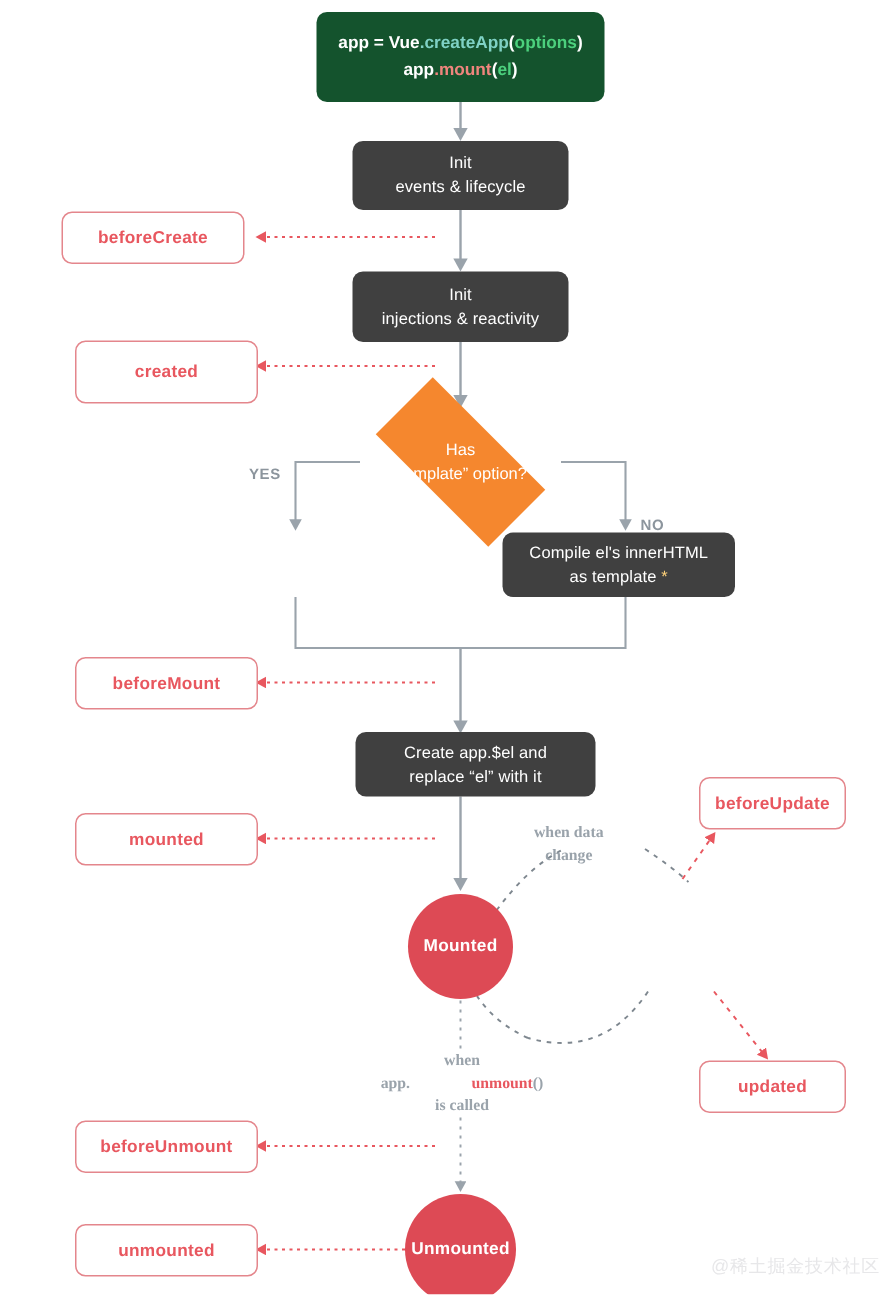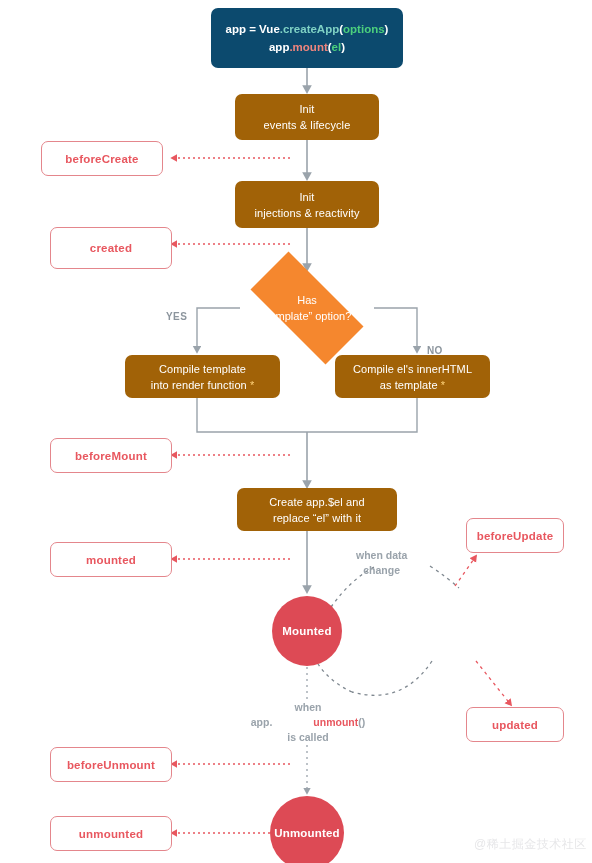--- a/index.html
+++ b/index.html
@@ -27,32 +27,32 @@
     position: absolute;
     box-sizing: border-box;
     display: flex;
     flex-direction: column;
     align-items: center;
     justify-content: center;
     text-align: center;
   }
   
   .green {
-    background: #a16207;
+    background: #404040;
     border-radius: 7px;
     color: #ffffff;
     font-size: 11px;
     line-height: 16px;
     letter-spacing: .1px;
   }
   .green .ln { display: block; }
   .star { color: #ffd27a; }
   
   .codebox {
-    background: #0c4a6e;
+    background: #14532d;
     border-radius: 7px;
     color: #ffffff;
     font-size: 11.5px;
     line-height: 18px;
     font-weight: bold;
   }
   .codebox .ln { display: block; white-space: pre; }
   .tok-white { color: #ffffff; }
   .tok-teal  { color: #7fd1c4; }
   .tok-green { color: #4cd07d; }
@@ -105,21 +105,21 @@
   
   .caption {
     position: absolute;
     color: #9aa3ab;
     font-size: 10.5px;
     line-height: 15px;
     font-weight: bold;
     text-align: center;
     white-space: nowrap;
   }
-  .caption .ln { display: block; }
+  .caption .ln { display: block; font-family: Liberation Serif, serif; }
   .caption .em { color: #e8575f; padding-left: 41px; }
   .branch-label {
     position: absolute;
     color: #8c959d;
     font-size: 10px;
     font-weight: bold;
     letter-spacing: .4px;
   }
   
   .watermark {
@@ -207,24 +207,20 @@
   <div class="diamond-wrap" style="left:232px; top:270px; width:150px; height:76px;">
     <div class="diamond-shape"></div>
     <div class="diamond-label">
       <span class="ln">Has</span>
       <span class="ln">“template” option?</span>
     </div>
   </div>
   <div class="branch-label" style="left:166px; top:311px;">YES</div>
   <div class="branch-label" style="left:427px; top:311px;margin-top:34px;">NO</div>
 
-  <div class="node green" style="left:125px; top:355px; width:155px; height:43px;">
-    <span class="ln">Compile template</span>
-    <span class="ln"><span>into render function</span> <span class="star">*</span></span>
-  </div>
 
   <div class="node green" style="left:335px; top:355px; width:155px; height:43px;">
     <span class="ln">Compile el's innerHTML</span>
     <span class="ln"><span>as template</span> <span class="star">*</span></span>
   </div>
 
   <div class="node green" style="left:237px; top:488px; width:160px; height:43px;">
     <span class="ln">Create app.$el and</span>
     <span class="ln">replace “el” with it</span>
   </div>

